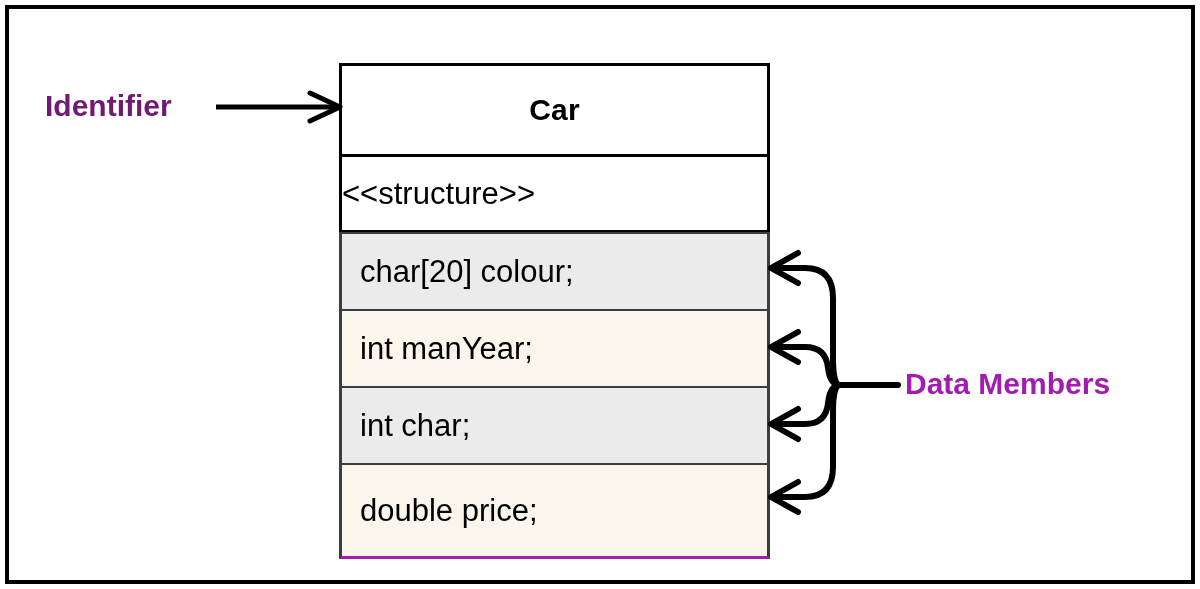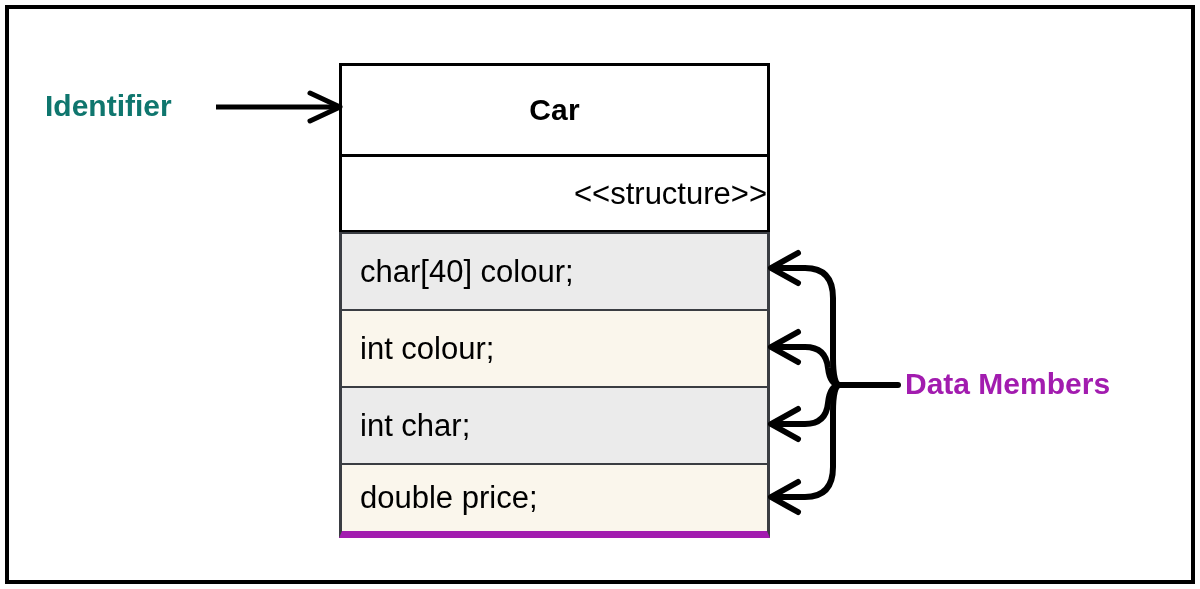--- a/index.html
+++ b/index.html
@@ -51,33 +51,33 @@
     border: 3px solid #000000;
     border-bottom-width: 0;
     justify-content: center;
   }
   #row-stereotype {
     top: 91px;
     height: 78px;
     background: #ffffff;
     border: 3px solid #000000;
     border-bottom-width: 2px;
-    justify-content: flex-end;
+    justify-content: flex-start;
   }
   .member-row {
     border-left: 3px solid #3a3d42;
     border-right: 3px solid #3a3d42;
     border-top: 2px solid #3a3d42;
     height: 77px;
     justify-content: flex-start;
     padding-left: 18px;
   }
   .member-row.last {
-    border-bottom: 7px solid #a21caf;
-    height: 75px;
+    border-bottom: 3px solid #a21caf;
+    height: 96px;
     align-items: center;
   }
   .member-row.shade-a { background: #ebebeb; }
   .member-row.shade-b { background: #faf6ec; }
 
   .row-title {
     font-size: 30px;
     font-weight: bold;
     color: #000000;
     letter-spacing: 0.2px;
@@ -94,21 +94,21 @@
     white-space: nowrap;
   }
 
   
   #identifier-label {
     position: absolute;
     left: 45px;
     top: 89px;
     font-size: 30px;
     font-weight: bold;
-    color: #0f766e;
+    color: #701a75;
     white-space: nowrap;
   }
   #datamembers-label {
     position: absolute;
     left: 905px;
     top: 367px;
     font-size: 30px;
     font-weight: bold;
     color: #a21caf;
     white-space: nowrap;
@@ -133,25 +133,25 @@
 
     <div class="box-row" id="row-identifier">
       <span class="row-title">Car</span>
     </div>
 
     <div class="box-row" id="row-stereotype">
       <span class="row-stereo">&lt;&lt;structure&gt;&gt;</span>
     </div>
 
     <div class="box-row member-row shade-a" style="top:169px;">
-      <span class="member-text">char[40] colour;</span>
+      <span class="member-text">char[20] colour;</span>
     </div>
 
     <div class="box-row member-row shade-b" style="top:246px;">
-      <span class="member-text">int colour;</span>
+      <span class="member-text">int manYear;</span>
     </div>
 
     <div class="box-row member-row shade-a" style="top:323px;">
       <span class="member-text">int char;</span>
     </div>
 
     <div class="box-row member-row shade-b last" style="top:400px;">
       <span class="member-text">double price;</span>
     </div>
 

